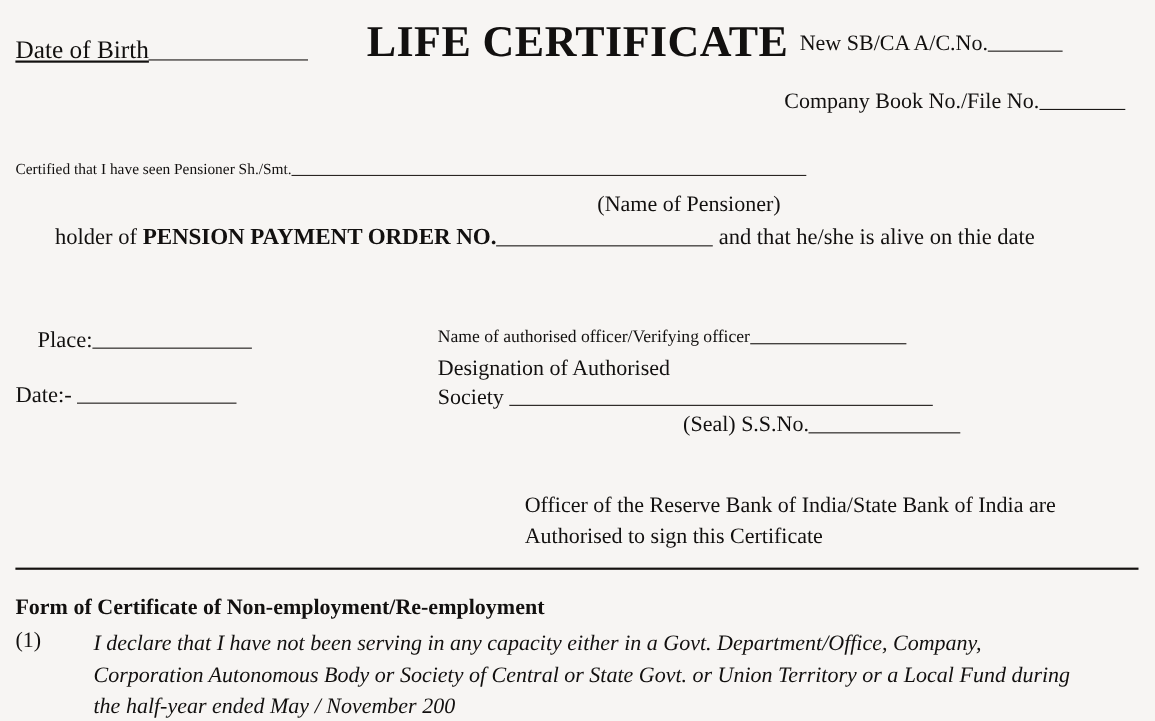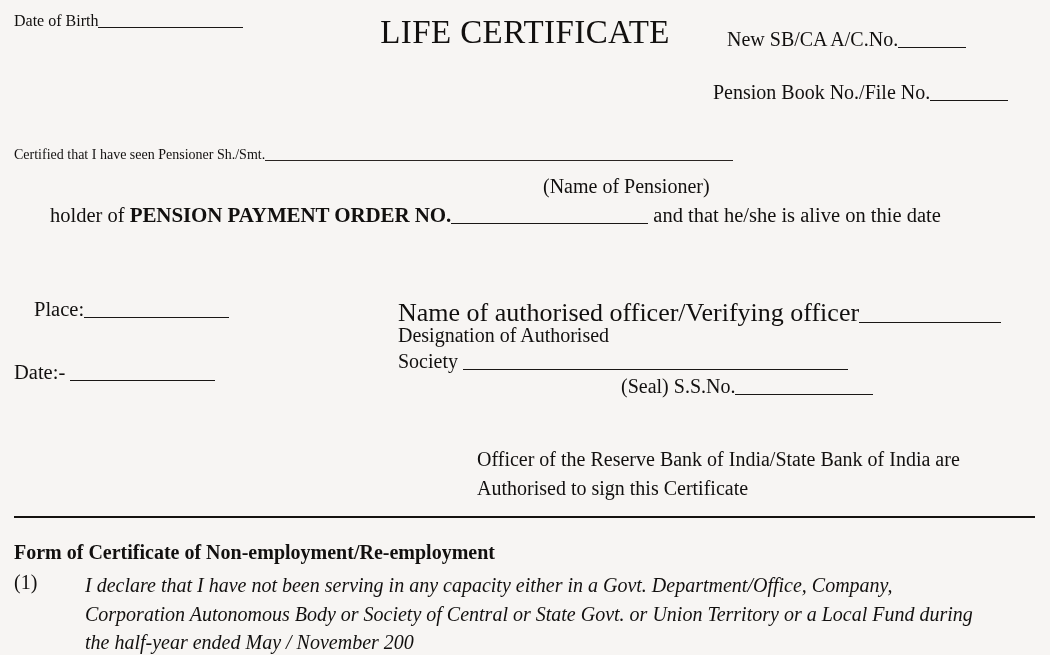--- a/index.html
+++ b/index.html
@@ -32,30 +32,31 @@
   }
   .ln-thin {
     display: inline-block;
     border-bottom: 1.4px solid #2a2522;
     vertical-align: -2px;
   }
 
   
   #dob {
     left: 14px;
-    top: 12px;
-    font-size: 16px;
+    top: 33px;
+    font-size: 23px;
+    text-decoration: underline;
   }
   #title {
     left: 0;
     top: 14px;
     width: 1050px;
     text-align: center;
-    font-size: 33px;
-    font-weight: normal;
+    font-size: 40px;
+    font-weight: bold;
     letter-spacing: 0.4px;
     white-space: normal;
   }
   #acno {
     left: 727px;
     top: 28px;
     font-size: 20px;
   }
   #pbno {
     left: 713px;
@@ -88,29 +89,29 @@
 
   
   #place {
     left: 14px;
     top: 298px;
     font-size: 20.5px;
     margin-left: 20px;
   }
   #date {
     left: 14px;
-    top: 361px;
+    top: 348px;
     font-size: 20.5px;
   }
 
   
   #officer-name {
     left: 398px;
     top: 298px;
-    font-size: 26px;
+    font-size: 16px;
   }
   #desig {
     left: 398px;
     top: 324px;
     font-size: 20px;
   }
   #officer-line {
     left: 398px;
     top: 350px;
     font-size: 20px;
@@ -175,21 +176,21 @@
 <body>
 
 <div class="page">
 
   <div class="abs" id="dob"><span>Date of Birth</span><span class="ln" style="width:145px;"></span></div>
 
   <div class="abs" id="title">LIFE CERTIFICATE</div>
 
   <div class="abs" id="acno"><span>New SB/CA A/C.No.</span><span class="ln" style="width:68px;"></span></div>
 
-  <div class="abs" id="pbno"><span>Pension Book No./File No.</span><span class="ln" style="width:78px;"></span></div>
+  <div class="abs" id="pbno"><span>Company Book No./File No.</span><span class="ln" style="width:78px;"></span></div>
 
   <div class="abs" id="certified"><span>Certified that I have seen Pensioner Sh./Smt.</span><span class="ln-thin" style="width:468px;"></span></div>
 
   <div class="abs" id="nameofpensioner">(Name of Pensioner)</div>
 
   <div class="abs" id="holder"><span>holder of </span><span class="bold">PENSION PAYMENT ORDER NO.</span><span class="ln" style="width:197px;"></span><span> and that he/she is alive on thie date</span></div>
 
   <div class="abs" id="place"><span>Place:</span><span class="ln" style="width:145px;"></span></div>
 
   <div class="abs" id="date"><span>Date:- </span><span class="ln" style="width:145px;"></span></div>

